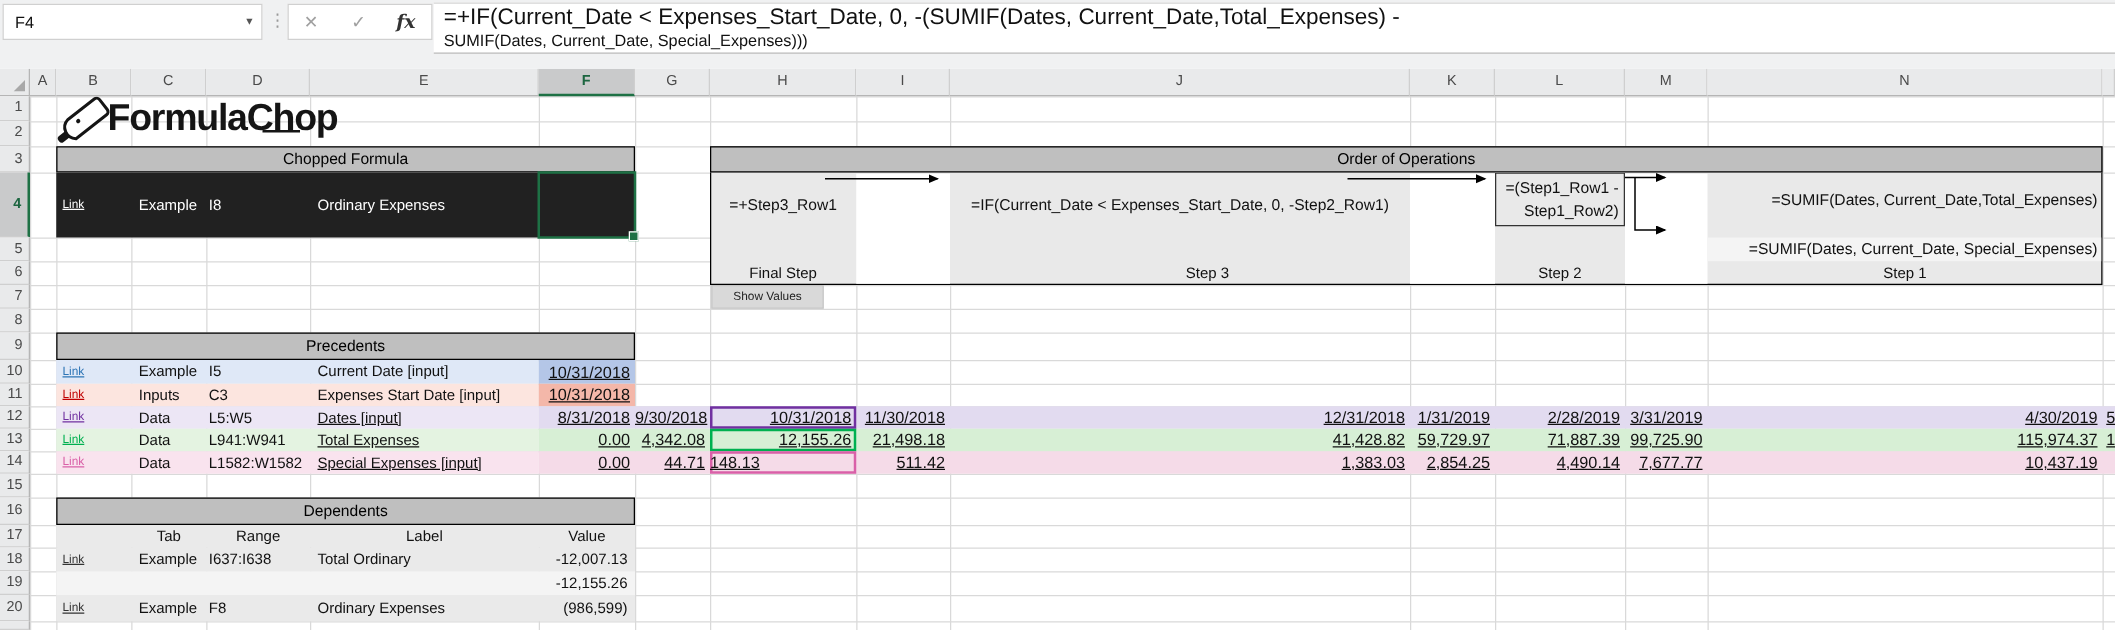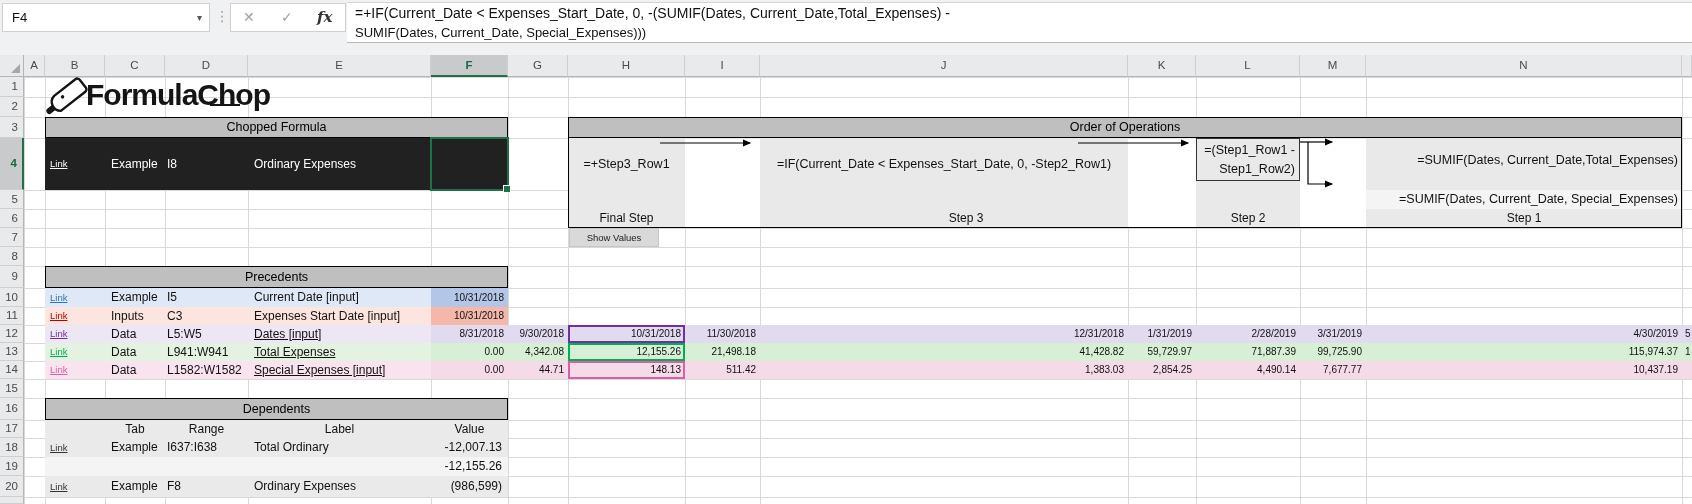--- a/index.html
+++ b/index.html
@@ -19,21 +19,21 @@
   .hl-box{position:absolute;box-sizing:border-box;border:2px solid #000;z-index:4;background:transparent;pointer-events:none;}
   .colhdr{position:absolute;top:55px;height:22px;line-height:21px;box-sizing:border-box;
           background:#e9eaeb;border-right:1px solid #cfcfcf;border-bottom:1px solid #b5b5b5;
           text-align:center;font-size:11.5px;color:#4a4a4a;z-index:10;}
   .colhdr.sel{background:#c9cacb;color:#1c6640;border-bottom:2px solid #1e7145;font-weight:bold;}
   .rowhdr{position:absolute;left:0;width:24px;box-sizing:border-box;background:#e9eaeb;
           border-right:1px solid #b5b5b5;border-bottom:1px solid #cfcfcf;text-align:right;
           padding-right:5px;font-size:11.5px;color:#4a4a4a;z-index:10;}
   .rowhdr.sel{background:#c9cacb;color:#1c6640;border-right:2px solid #1e7145;font-weight:bold;}
   .gline{position:absolute;background:#d9d9d9;z-index:1;}
-  .vcell{position:absolute;font-size:10px;color:#111;white-space:nowrap;z-index:5;box-sizing:border-box;}
+  .vcell{position:absolute;font-size:13px;color:#111;white-space:nowrap;z-index:5;box-sizing:border-box;text-decoration:underline;}
   #topbar{position:absolute;left:0;top:0;width:1692px;height:55px;background:#f0f1f2;z-index:12;}
   .whitebox{position:absolute;background:#fff;border:1px solid #d0d0d0;box-sizing:border-box;}
   #selbox{position:absolute;left:430px;top:137px;width:79px;height:54px;border:2px solid #1e7145;
           box-sizing:border-box;z-index:6;background:transparent;}
   #selhandle{position:absolute;right:-4px;bottom:-4px;width:6px;height:6px;background:#1e7145;border:1px solid #fff;}
   #arrows{position:absolute;left:0;top:0;z-index:7;pointer-events:none;}
   .stepLbl{position:absolute;top:209px;height:19px;line-height:19px;text-align:center;font-size:12px;z-index:5;}
   #cornercell{position:absolute;left:0;top:55px;width:24px;height:22px;background:#e9eaeb;
               border-right:1px solid #b5b5b5;border-bottom:1px solid #b5b5b5;box-sizing:border-box;z-index:10;}
   #cornertri{position:absolute;right:3px;bottom:3px;width:0;height:0;
@@ -49,21 +49,21 @@
       <span class="abs" style="left:9px;top:0;line-height:27px;font-size:13px;color:#111;">F4</span>
       <span class="abs" style="right:7px;top:0;line-height:27px;font-size:10px;color:#555;">▾</span>
     </div>
     <span class="abs" style="left:215px;top:8px;font-size:14px;color:#9a9a9a;">⋮</span>
     <div class="whitebox" style="left:230px;top:3px;width:116px;height:29px;">
       <span class="abs" style="left:12px;top:0;line-height:27px;font-size:14px;color:#a0a0a0;">✕</span>
       <span class="abs" style="left:50px;top:0;line-height:27px;font-size:14px;color:#a0a0a0;">✓</span>
       <span class="abs" style="left:86px;top:0;line-height:27px;font-size:15px;color:#333;font-family:'DejaVu Serif',serif;font-style:italic;font-weight:bold;">fx</span>
     </div>
     <div class="abs" style="left:347px;top:2px;width:1345px;height:41px;background:#fff;border-top:1px solid #d5d5d5;border-bottom:1px solid #b8b8b8;box-sizing:border-box;">
-      <div style="padding:1px 0 0 8px;font-size:14px;line-height:19px;color:#111;white-space:nowrap;">=+IF(Current_Date &lt; Expenses_Start_Date, 0, -(SUMIF(Dates, Current_Date,Total_Expenses) -</div>
+      <div style="padding:1px 0 0 8px;font-size:18px;line-height:19px;color:#111;white-space:nowrap;">=+IF(Current_Date &lt; Expenses_Start_Date, 0, -(SUMIF(Dates, Current_Date,Total_Expenses) -</div>
       <div style="padding:0 0 0 8px;font-size:13px;line-height:19px;color:#111;white-space:nowrap;">SUMIF(Dates, Current_Date, Special_Expenses)))</div>
     </div>
   </div>
 
   <div id="cornercell">
       <div id="cornertri"></div>
     </div>
 
   <div class="abs" style="left:40px;top:76px;z-index:5;">
     <svg width="52" height="44" viewBox="0 0 52 44">
@@ -280,20 +280,20 @@
     <div class="vcell" style="left:568px;top:343px;width:117px;height:18px;line-height:18px;text-align:right;padding-right:4px;">12,155.26</div>
     <div class="vcell" style="left:685px;top:343px;width:75px;height:18px;line-height:18px;text-align:right;padding-right:4px;">21,498.18</div>
     <div class="vcell" style="left:760px;top:343px;width:368px;height:18px;line-height:18px;text-align:right;padding-right:4px;">41,428.82</div>
     <div class="vcell" style="left:1128px;top:343px;width:68px;height:18px;line-height:18px;text-align:right;padding-right:4px;">59,729.97</div>
     <div class="vcell" style="left:1196px;top:343px;width:104px;height:18px;line-height:18px;text-align:right;padding-right:4px;">71,887.39</div>
     <div class="vcell" style="left:1300px;top:343px;width:66px;height:18px;line-height:18px;text-align:right;padding-right:4px;">99,725.90</div>
     <div class="vcell" style="left:1366px;top:343px;width:316px;height:18px;line-height:18px;text-align:right;padding-right:4px;">115,974.37</div>
     <div class="vcell" style="left:1682px;top:343px;width:10px;height:18px;line-height:18px;text-align:left;padding-left:3px;overflow:hidden;">1</div>
     <div class="vcell" style="left:431px;top:361px;width:77px;height:18px;line-height:18px;text-align:right;padding-right:4px;">0.00</div>
     <div class="vcell" style="left:508px;top:361px;width:60px;height:18px;line-height:18px;text-align:right;padding-right:4px;">44.71</div>
-    <div class="vcell" style="left:568px;top:361px;width:117px;height:31px;line-height:18px;text-align:right;padding-right:4px;">148.13</div>
+    <div class="vcell" style="left:568px;top:361px;width:117px;height:31px;line-height:18px;padding-right:4px;">148.13</div>
     <div class="vcell" style="left:685px;top:361px;width:75px;height:18px;line-height:18px;text-align:right;padding-right:4px;">511.42</div>
     <div class="vcell" style="left:760px;top:361px;width:368px;height:18px;line-height:18px;text-align:right;padding-right:4px;">1,383.03</div>
     <div class="vcell" style="left:1128px;top:361px;width:68px;height:18px;line-height:18px;text-align:right;padding-right:4px;">2,854.25</div>
     <div class="vcell" style="left:1196px;top:361px;width:104px;height:18px;line-height:18px;text-align:right;padding-right:4px;">4,490.14</div>
     <div class="vcell" style="left:1300px;top:361px;width:66px;height:18px;line-height:18px;text-align:right;padding-right:4px;">7,677.77</div>
     <div class="vcell" style="left:1366px;top:361px;width:316px;height:18px;line-height:18px;text-align:right;padding-right:4px;">10,437.19</div>
   </div>
 
 </body></html>

